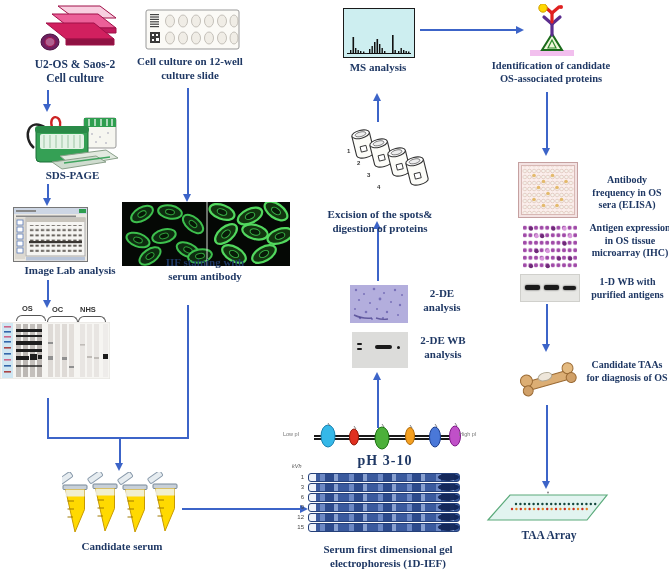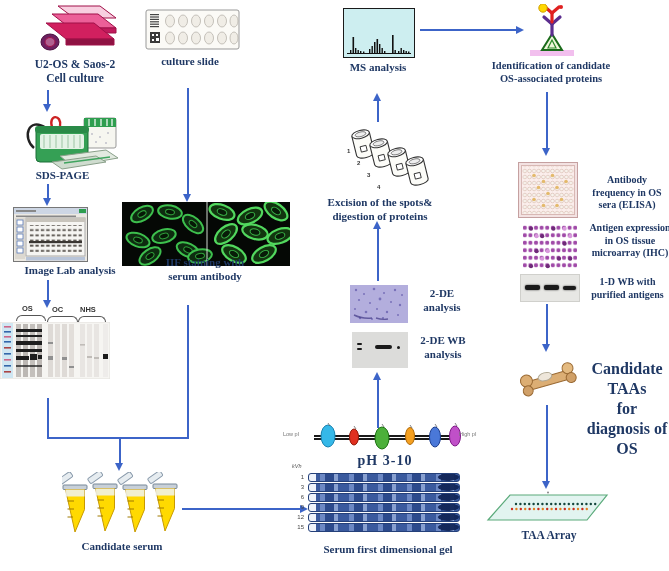--- a/index.html
+++ b/index.html
@@ -82,21 +82,21 @@
         <line x1="40" y1="23" x2="40" y2="36"></line>
         <line x1="46" y1="23" x2="46" y2="36"></line>
         <line x1="52" y1="23" x2="52" y2="36"></line>
         <line x1="58" y1="23" x2="58" y2="36"></line>
       </g>
     <rect x="13" y="14" width="54" height="7" rx="3" fill="#2a8a48"></rect>
     <polygon points="38,44 84,38 96,46 50,54" fill="#e2eae0" stroke="#8aa08a"></polygon>
     <polygon points="30,50 74,44 84,50 40,57" fill="#cfdccf" stroke="#8aa08a"></polygon>
     <line x1="42" y1="51" x2="88" y2="45" stroke="#3fa45f" stroke-width="1.5"></line>
   </svg>
-  <div class="lbl" style="left:0;top:169px;width:125px">SDS-PAGE</div>
+  <div class="lbl" style="left:10px;top:169px;width:125px">SDS-PAGE</div>
 
   <div class="vline" style="left:47px;top:184px;height:16px"></div>
   <div class="tri-down" style="left:43px;top:198px"></div>
 
   <svg class="abs" style="left:13px;top:207px" width="75" height="55">
     <defs>
       <pattern id="lanes" width="5.4" height="5.2" patternUnits="userSpaceOnUse">
         <rect x="0.8" y="1.4" width="3.4" height="1.8" fill="#55504a"></rect>
       </pattern>
     </defs>
@@ -220,20 +220,21 @@
         <ellipse cx="89" cy="13" rx="4" ry="6"></ellipse>
       <ellipse cx="25" cy="30" rx="4.5" ry="6"></ellipse>
         <ellipse cx="38" cy="30" rx="4.5" ry="6"></ellipse>
         <ellipse cx="51" cy="30" rx="4.5" ry="6"></ellipse>
       <ellipse cx="64" cy="30" rx="4.5" ry="6"></ellipse>
         <ellipse cx="77" cy="30" rx="4.5" ry="6"></ellipse>
         <ellipse cx="89" cy="30" rx="4" ry="6"></ellipse>
     </g>
   </svg>
   <div class="lbl" style="left:128px;top:55px;width:124px">
+    <div>Cell culture on 12-well</div>
     <div>culture slide</div>
   </div>
 
   <div class="vline" style="left:187px;top:88px;height:108px"></div>
   <div class="tri-down" style="left:183px;top:194px"></div>
 
   <svg class="abs" style="left:122px;top:202px" width="168" height="64">
     <defs>
       <g id="cellA">
           <ellipse rx="12" ry="6.5" fill="#0e2c10" stroke="#3dbf4d" stroke-width="2"></ellipse>
@@ -338,20 +339,21 @@
         <span class="strip-num">12</span>
         <div class="strip-bar"></div>
       </div>
     <div class="strip-row">
         <span class="strip-num">15</span>
         <div class="strip-bar"></div>
       </div>
   </div>
   <div class="lbl" style="left:298px;top:543px;width:180px">
     <div>Serum first dimensional gel</div>
+    <div>electrophoresis (1D-IEF)</div>
   </div>
 
   <div class="vline" style="left:377px;top:380px;height:48px"></div>
   <div class="tri-up" style="left:373px;top:372px"></div>
 
   <div class="dewb-img" style="left:352px;top:332px;width:56px;height:36px">
     <span class="mark" style="left:5px;top:11px;width:5px;height:2px"></span>
     <span class="mark" style="left:5px;top:16px;width:5px;height:2px"></span>
     <span class="mark" style="left:23px;top:13px;width:17px;height:3.5px"></span>
     <span class="mark" style="left:45px;top:14px;width:3px;height:3px;border-radius:50%"></span>
@@ -408,21 +410,21 @@
     </defs>
     <use href="#exTube" transform="translate(8,4) rotate(-14 10 15)"></use>
     <use href="#exTube" transform="translate(26,13) rotate(-14 10 15)"></use>
     <use href="#exTube" transform="translate(44,22) rotate(-14 10 15)"></use>
     <use href="#exTube" transform="translate(62,31) rotate(-14 10 15)"></use>
   </svg>
   <span class="tube-num" style="left:347px;top:148px">1</span>
   <span class="tube-num" style="left:357px;top:160px">2</span>
   <span class="tube-num" style="left:367px;top:172px">3</span>
   <span class="tube-num" style="left:377px;top:184px">4</span>
-  <div class="lbl" style="left:305px;top:196px;width:150px">
+  <div class="lbl" style="left:305px;top:208px;width:150px">
     <div>Excision of the spots&amp;</div>
     <div>digestion of proteins</div>
   </div>
 
   <div class="vline" style="left:377px;top:101px;height:21px"></div>
   <div class="tri-up" style="left:373px;top:93px"></div>
 
   <div class="ms-box" style="left:343px;top:8px;width:70px;height:48px">
     <svg width="70" height="48">
       <g fill="#111">
@@ -547,21 +549,21 @@
   <svg class="abs" style="left:514px;top:352px" width="68" height="52">
     <g transform="rotate(-16 34 28)" stroke="#9a6a34" stroke-width="1">
       <rect x="13" y="24" width="43" height="9" rx="4.5" fill="#dcae74"></rect>
       <circle cx="13" cy="23" r="6" fill="#dcae74"></circle>
       <circle cx="12" cy="33" r="5" fill="#d0a068"></circle>
       <circle cx="56" cy="22" r="5.5" fill="#e4ba80"></circle>
       <circle cx="57" cy="32" r="5" fill="#d0a068"></circle>
       <ellipse cx="32" cy="24" rx="7" ry="4" fill="#eee6da" stroke="#b0a894"></ellipse>
     </g>
   </svg>
-  <div class="lbl lbl-left" style="left:585px;top:359px;width:84px;font-size:16px">
+  <div class="lbl lbl-left" style="left:585px;top:359px;width:84px;font-size:10px">
     <div>Candidate TAAs</div>
     <div>for diagnosis of OS</div>
   </div>
 
   <div class="vline" style="left:546px;top:405px;height:78px"></div>
   <div class="tri-down" style="left:542px;top:481px"></div>
 
   <svg class="abs" style="left:486px;top:490px" width="124" height="34">
     <circle cx="62" cy="2.5" r="1" fill="#888"></circle>
     <polygon points="24,5 121,5 101,30 2,30" fill="#e2f4f0" stroke="#5aaa7a" stroke-width="1.2"></polygon>

